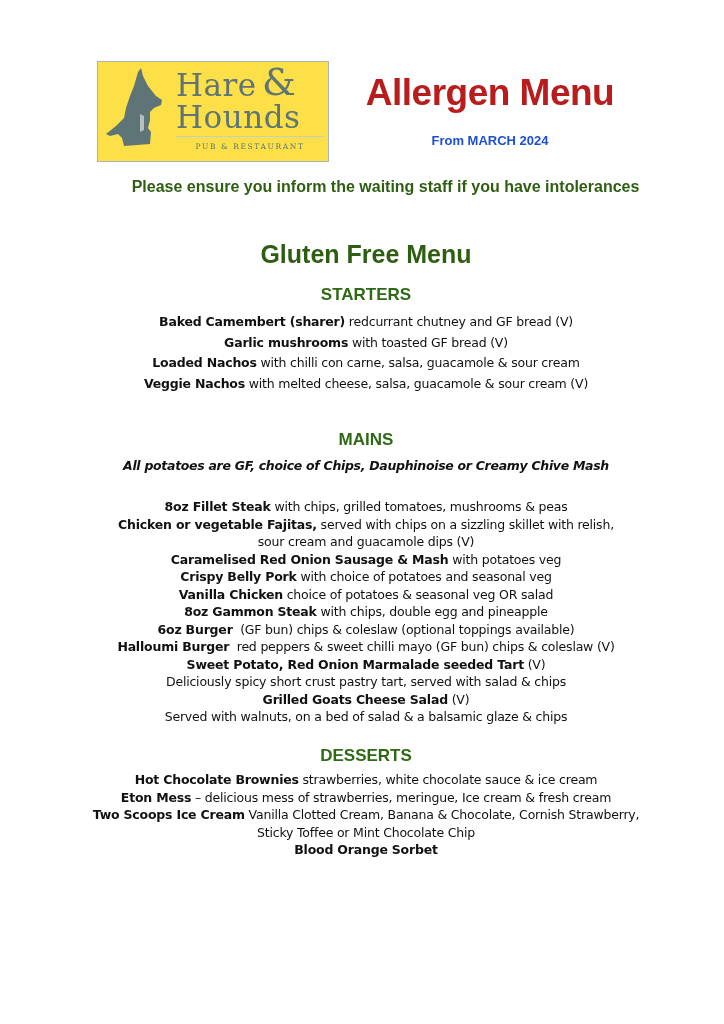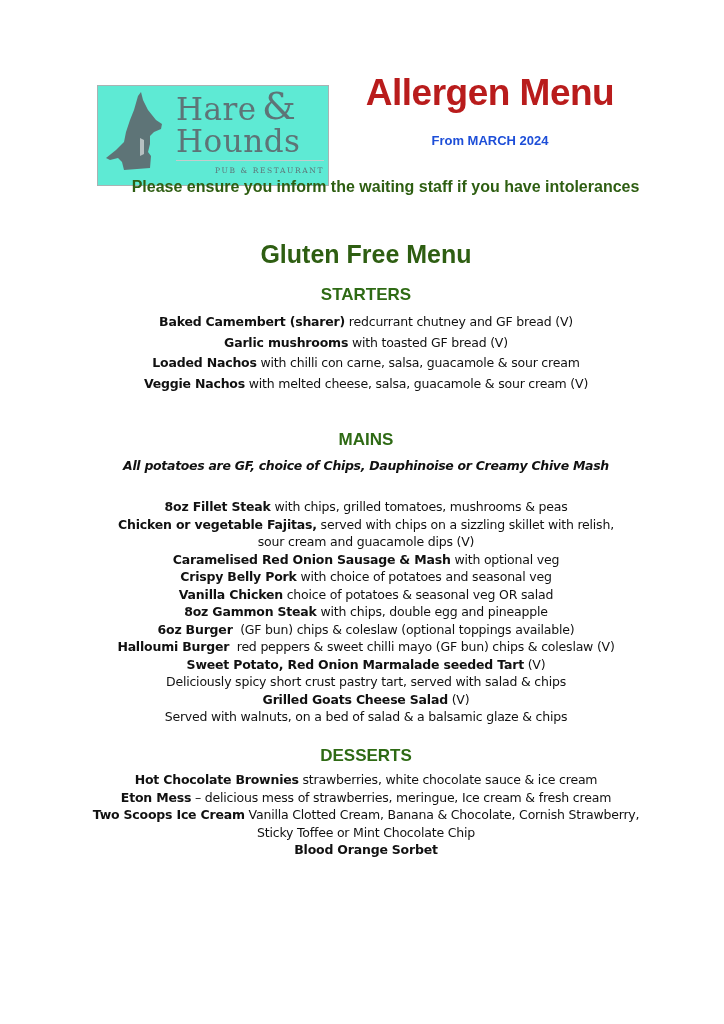--- a/index.html
+++ b/index.html
@@ -2,35 +2,35 @@
 <html><head>
   <meta charset="utf-8">
   <style>
     html, body { margin: 0; padding: 0; background: #ffffff; }
     body {
       width: 724px; height: 1024px; position: relative; overflow: hidden;
       font-family: "DejaVu Sans", sans-serif; color: #000;
     }
     .logo-box {
       position: absolute; left: 97px; top: 61px; width: 232px; height: 101px;
-      border: 1px solid #a9b3b3; box-sizing: border-box; background: #5eead4; margin-top: 24px;
+      border: 1px solid #a9b3b3; box-sizing: border-box; background: #fde047;
     }
     .logo-icon { position: absolute; left: 6px; top: 6px; width: 62px; height: 82px; }
     .logo-name {
       position: absolute; left: 78px; top: 8px; width: 148px;
       font-family: "DejaVu Serif", serif; color: #5e7477;
     }
     .logo-line { font-size: 27px; line-height: 30px; letter-spacing: 0.5px; white-space: nowrap; }
     .logo-line .cap { font-size: 31px; }
     .logo-amp { position: absolute; left: 86px; top: -8px; font-size: 38px; line-height: 40px; }
     .logo-rule {
       position: absolute; left: 78px; top: 74px; width: 148px; height: 1px; background: #c5cccc;
     }
     .logo-sub {
-      position: absolute; left: 78px; top: 80px; width: 148px; text-align: right;
+      position: absolute; left: 78px; top: 80px; width: 148px; text-align: center;
       font-family: "DejaVu Serif", serif; font-size: 7.5px; letter-spacing: 1.6px; color: #5e7477;
     }
     .title {
       position: absolute; left: 340px; top: 72px; width: 300px; text-align: center;
       font-family: "Liberation Sans", sans-serif; font-weight: bold; font-size: 37px;
       color: #b91c1c; letter-spacing: -0.5px;
     }
     .subtitle {
       position: absolute; left: 340px; top: 133px; width: 300px; text-align: center;
       font-family: "Liberation Sans", sans-serif; font-weight: bold; font-size: 13px; color: #1d4ed8;
@@ -89,21 +89,21 @@
   <div class="item" style="margin-top:3px"><b>Loaded Nachos</b><span> with chilli con carne, salsa, guacamole &amp; sour cream</span></div>
   <div class="item" style="margin-top:3px"><b>Veggie Nachos</b><span> with melted cheese, salsa, guacamole &amp; sour cream (V)</span></div>
 </div>
 
 <div class="section-head" style="top:430px;">MAINS</div>
 <div class="note">All potatoes are GF, choice of Chips, Dauphinoise or Creamy Chive Mash</div>
 <div class="items" style="top:498px;">
   <div class="item"><b>8oz Fillet Steak</b><span> with chips, grilled tomatoes, mushrooms &amp; peas</span></div>
   <div class="item"><b>Chicken or vegetable Fajitas,</b><span> served with chips on a sizzling skillet with relish,</span></div>
   <div class="item"><b></b><span>sour cream and guacamole dips (V)</span></div>
-  <div class="item"><b>Caramelised Red Onion Sausage &amp; Mash</b><span> with optional veg</span></div>
+  <div class="item"><b>Caramelised Red Onion Sausage &amp; Mash</b><span> with potatoes veg</span></div>
   <div class="item"><b>Crispy Belly Pork</b><span> with choice of potatoes and seasonal veg</span></div>
   <div class="item"><b>Vanilla Chicken</b><span> choice of potatoes &amp; seasonal veg OR salad</span></div>
   <div class="item"><b>8oz Gammon Steak</b><span> with chips, double egg and pineapple</span></div>
   <div class="item" style="white-space:pre"><b>6oz Burger</b><span>  (GF bun) chips &amp; coleslaw (optional toppings available)</span></div>
   <div class="item" style="white-space:pre"><b>Halloumi Burger</b><span>  red peppers &amp; sweet chilli mayo (GF bun) chips &amp; coleslaw (V)</span></div>
   <div class="item"><b>Sweet Potato, Red Onion Marmalade seeded Tart</b><span> (V)</span></div>
   <div class="item"><b></b><span>Deliciously spicy short crust pastry tart, served with salad &amp; chips</span></div>
   <div class="item"><b>Grilled Goats Cheese Salad</b><span> (V)</span></div>
   <div class="item"><b></b><span>Served with walnuts, on a bed of salad &amp; a balsamic glaze &amp; chips</span></div>
 </div>

